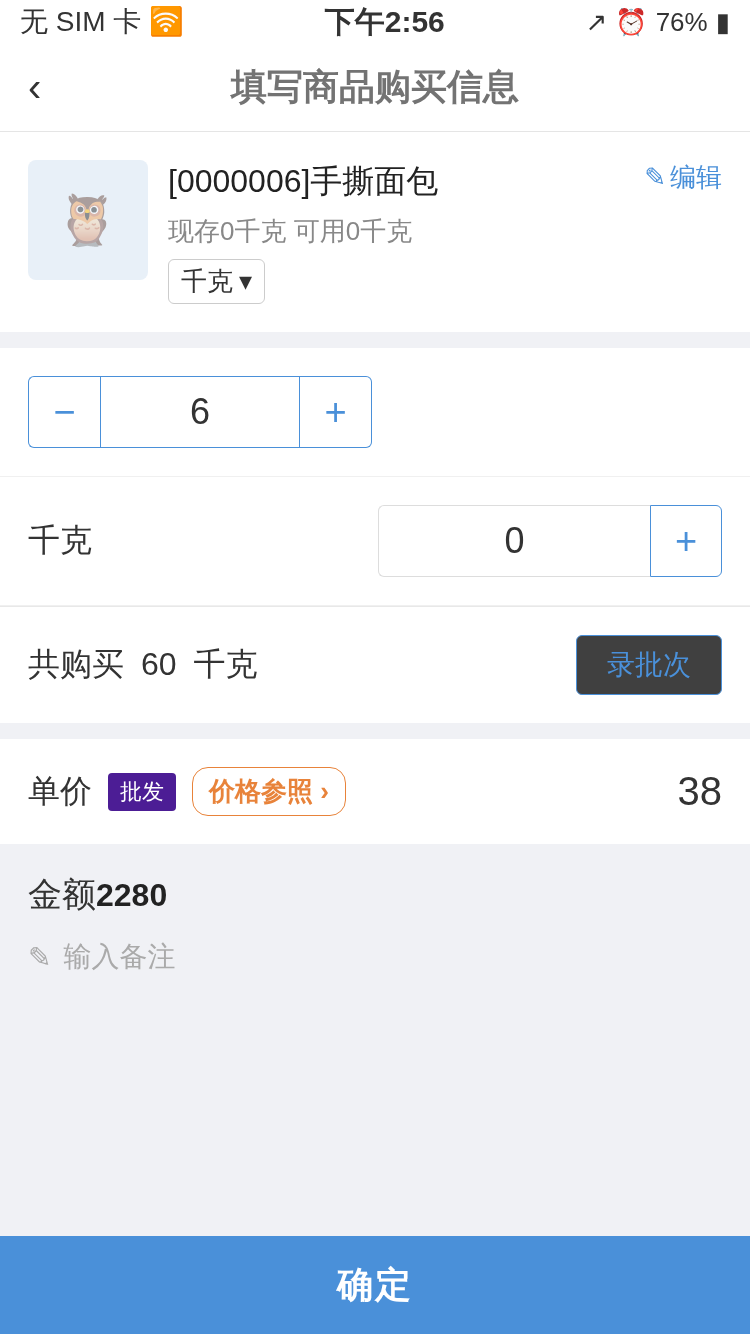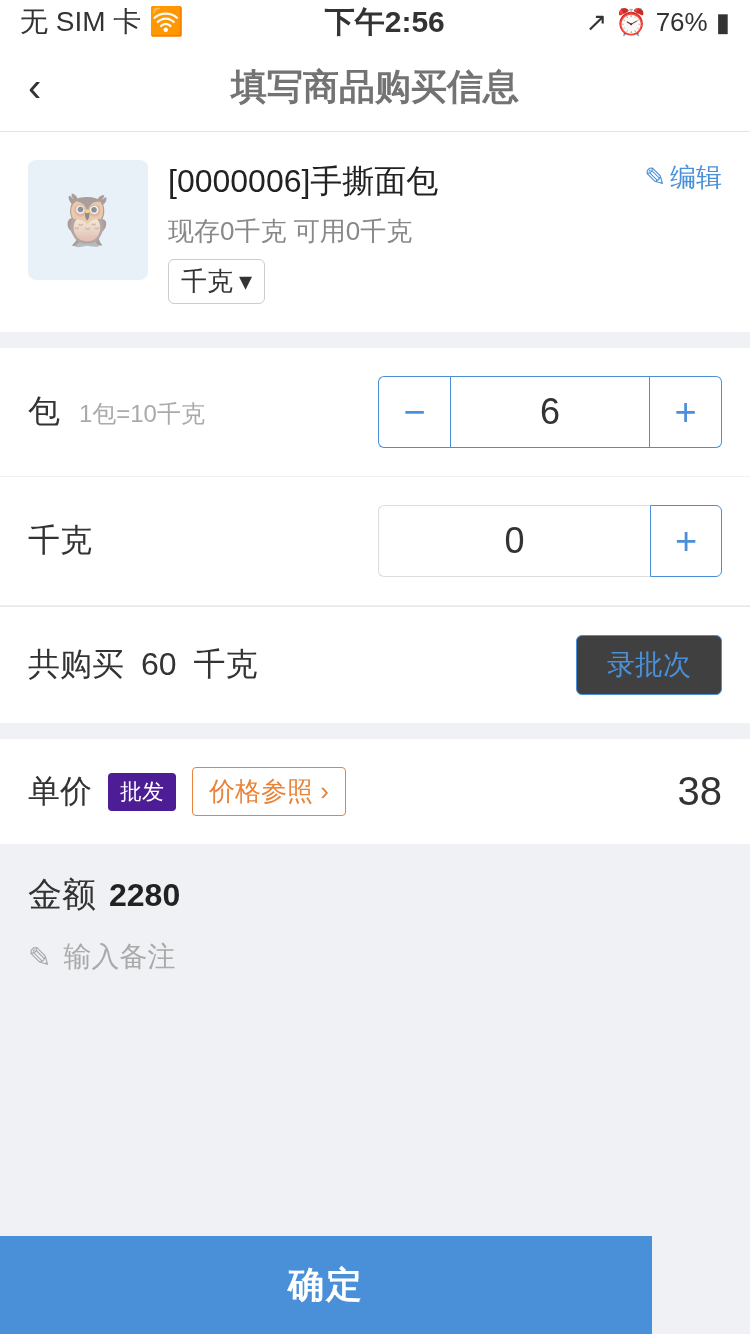--- a/index.html
+++ b/index.html
@@ -226,36 +226,37 @@
       font-size: 22px;
       padding: 4px 12px;
       border-radius: 4px;
     }
     .price-ref-btn {
       border: 1.5px solid #e8833a;
       color: #e8833a;
       background: #fff;
       font-size: 26px;
       padding: 6px 16px;
-      border-radius: 4px;
+      border-radius: 16px;
       cursor: pointer;
       display: flex;
       align-items: center;
       gap: 6px;
+      font-weight: bold;
     }
     .price-value {
       margin-left: auto;
       font-size: 40px;
       color: #333;
       font-weight: 500;
     }
     .amount-row {
       display: flex;
       align-items: center;
-      gap: 13px;
+      gap: 0;
       margin-bottom: 20px;
     }
     .amount-label {
       font-size: 34px;
       color: #333;
     }
     .amount-value {
       font-size: 32px;
       color: #222;
       font-weight: 600;
@@ -267,21 +268,21 @@
       color: #aaa;
       font-size: 28px;
       padding-bottom: 20px;
     }
 
     
     .confirm-bar {
       position: fixed;
       bottom: 0;
       left: 0;
-      width: 652px;
+      width: 750px;
       height: 98px;
       background: #4a90d9;
       display: flex;
       align-items: center;
       justify-content: center;
       cursor: pointer;
     }
     .confirm-text {
       font-size: 36px;
       color: #fff;
@@ -335,24 +336,20 @@
       <span class="edit-btn">
         <span>✎</span>
         <span>编辑</span>
       </span>
     </div>
   </div>
 
   <div class="quantity-section">
 
     <div class="quantity-row">
-      <div class="quantity-label">
-        <span>包</span>
-        <span class="quantity-sub-label">1包=10千克</span>
-      </div>
       <div class="quantity-controls">
         <div class="qty-btn minus">−</div>
         <input class="qty-input" type="text" value="6" style="">
         <div class="qty-btn plus">+</div>
       </div>
     </div>
 
     <div class="quantity-row">
       <div class="quantity-label">千克</div>
       <div class="quantity-controls">

